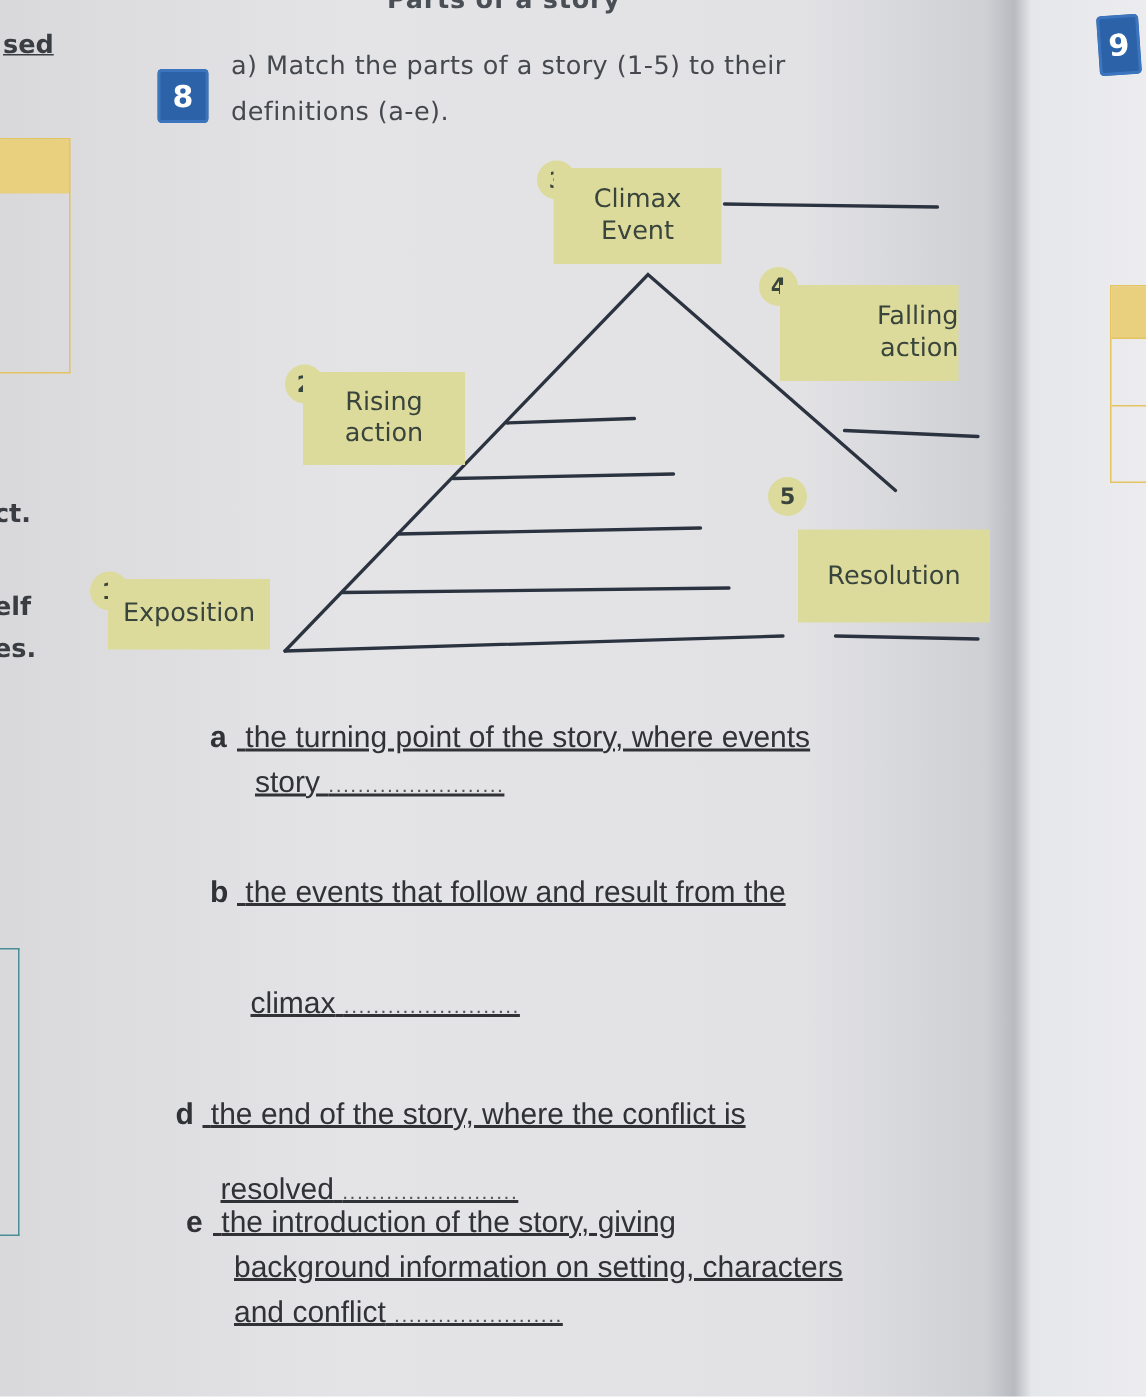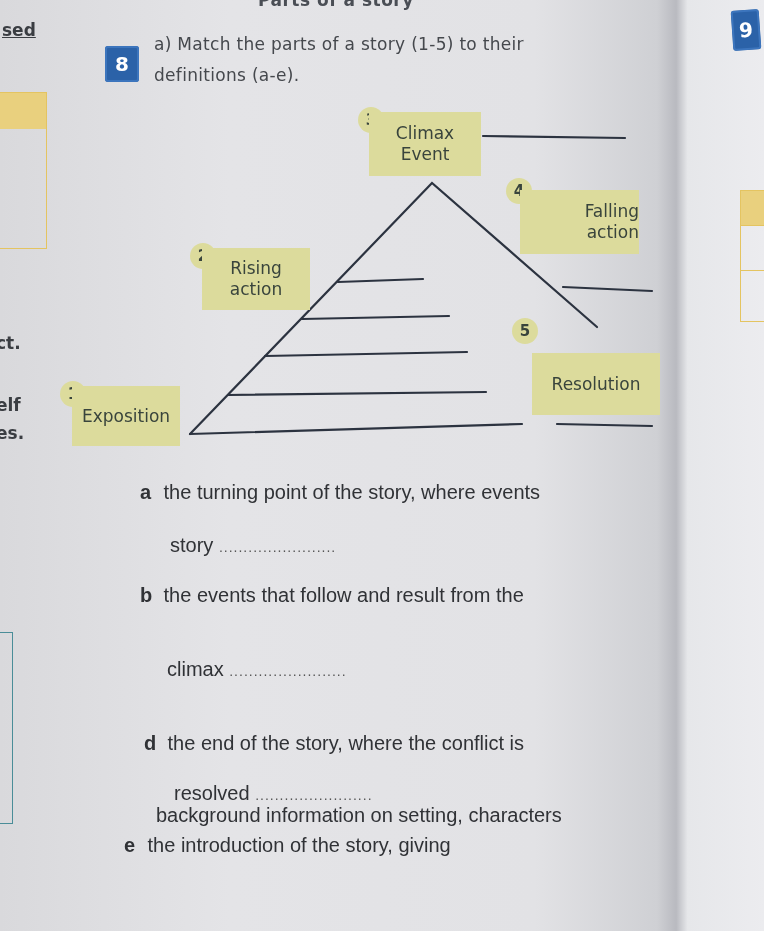--- a/index.html
+++ b/index.html
@@ -23,21 +23,21 @@
     font-size:17px; line-height:21px; text-align:center;
     display:flex; flex-direction:column; justify-content:center;
   }
   .num {
     width:26px; height:26px; border-radius:13px; background:#dcdb9c;
     color:#39443c; font-weight:bold; font-size:15px;
     display:flex; align-items:center; justify-content:center;
   }
   .defs { font-family:"Liberation Sans", sans-serif; font-size:20px; color:#303236; line-height:30px; }
   .def-letter { font-weight:bold; display:inline-block; width:18px; }
-  .def-row { position:absolute; width:520px; text-align:justify; }
+  .def-row { position:absolute; width:520px; text-align:justify;text-decoration:underline; }
   .dots { letter-spacing:1px; color:#555; font-size:14px; }
   .box-left-top { left:-4px; top:92px; width:50px; height:155px; border:1.5px solid #e4c461; border-left:none; background:transparent; }
   .box-left-top .hdr { height:36px; background:#e9d07e; }
   .box-right { left:740px; top:190px; width:30px; height:130px; border:1.5px solid #e4c461; border-right:none; }
   .box-right .hdr { height:34px; background:#e9d07e; border-bottom:1.5px solid #e4c461; }
   .box-right .mid { height:44px; border-bottom:1.5px solid #e4c461; }
   .box-left-bottom { left:-4px; top:632px; width:16px; height:190px; border:1.5px solid #4a8d98; border-left:none; }
 </style>
 </head>
 <body>
@@ -74,21 +74,21 @@
     <line x1="228" y1="395" x2="486" y2="392"></line>
     <line x1="190" y1="434" x2="522" y2="424"></line>
 
     <line x1="483" y1="136" x2="625" y2="138"></line>
     <line x1="563" y1="287" x2="652" y2="291"></line>
     <line x1="557" y1="424" x2="652" y2="426"></line>
   </g>
 </svg>
 
 <div class="abs num" style="left:60px;top:381px;">1</div>
-<div class="abs lbl" style="left:72px;top:386px;width:108px;height:60px;">
+<div class="abs lbl" style="left:72px;top:386px;width:108px;height:47px;">
   <span>Exposition</span>
 </div>
 
 <div class="abs num" style="left:190px;top:243px;">2</div>
 <div class="abs lbl" style="left:202px;top:248px;width:108px;height:62px;justify-content:center;">
   <span>Rising</span>
   <span>action</span>
 </div>
 
 <div class="abs num" style="left:358px;top:107px;">3</div>
@@ -104,33 +104,34 @@
 </div>
 
 <div class="abs num" style="left:512px;top:318px;">5</div>
 <div class="abs lbl" style="left:532px;top:333px;width:128px;height:62px;margin-top:20px;">
   <span>Resolution</span>
 </div>
 
 <div class="defs">
   <div class="def-row" style="left:140px;top:477px;">
     <div><span class="def-letter">a</span> <span>the turning point of the story, where events</span></div>
-    <div style="padding-left:30px;margin-top:23px;"><span>story</span> <span class="dots">........................</span></div>
+    <div style="padding-left:30px;"><span>story</span> <span class="dots">........................</span></div>
   </div>
 
   <div class="def-row" style="left:140px;top:580px;">
     <div><span class="def-letter">b</span> <span>the events that follow and result from the</span></div>
     <div style="padding-left:27px;margin-top:44px;"><span>climax</span> <span class="dots">........................</span></div>
   </div>
 
   <div class="def-row" style="left:134px;top:652px;">
   </div>
 
-  <div class="def-row" style="left:144px;top:728px;">
+  <div class="def-row" style="left:117px;top:728px;">
     <div><span class="def-letter">d</span> <span>the end of the story, where the conflict is</span></div>
     <div style="padding-left:30px;margin-top:20px;"><span>resolved</span> <span class="dots">........................</span></div>
   </div>
 
   <div class="def-row" style="left:124px;top:800px;width:552px;">
+    <div><span class="def-letter">e</span> <span>the introduction of the story, giving</span></div>
     <div style="padding-left:32px;">background information on setting, characters</div>
-    <div><span class="def-letter">e</span> <span>the introduction of the story, giving</span></div>
+    <div style="padding-left:32px;"><span>and conflict</span> <span class="dots">.......................</span></div>
   </div>
 </div>
 
 </body></html>

